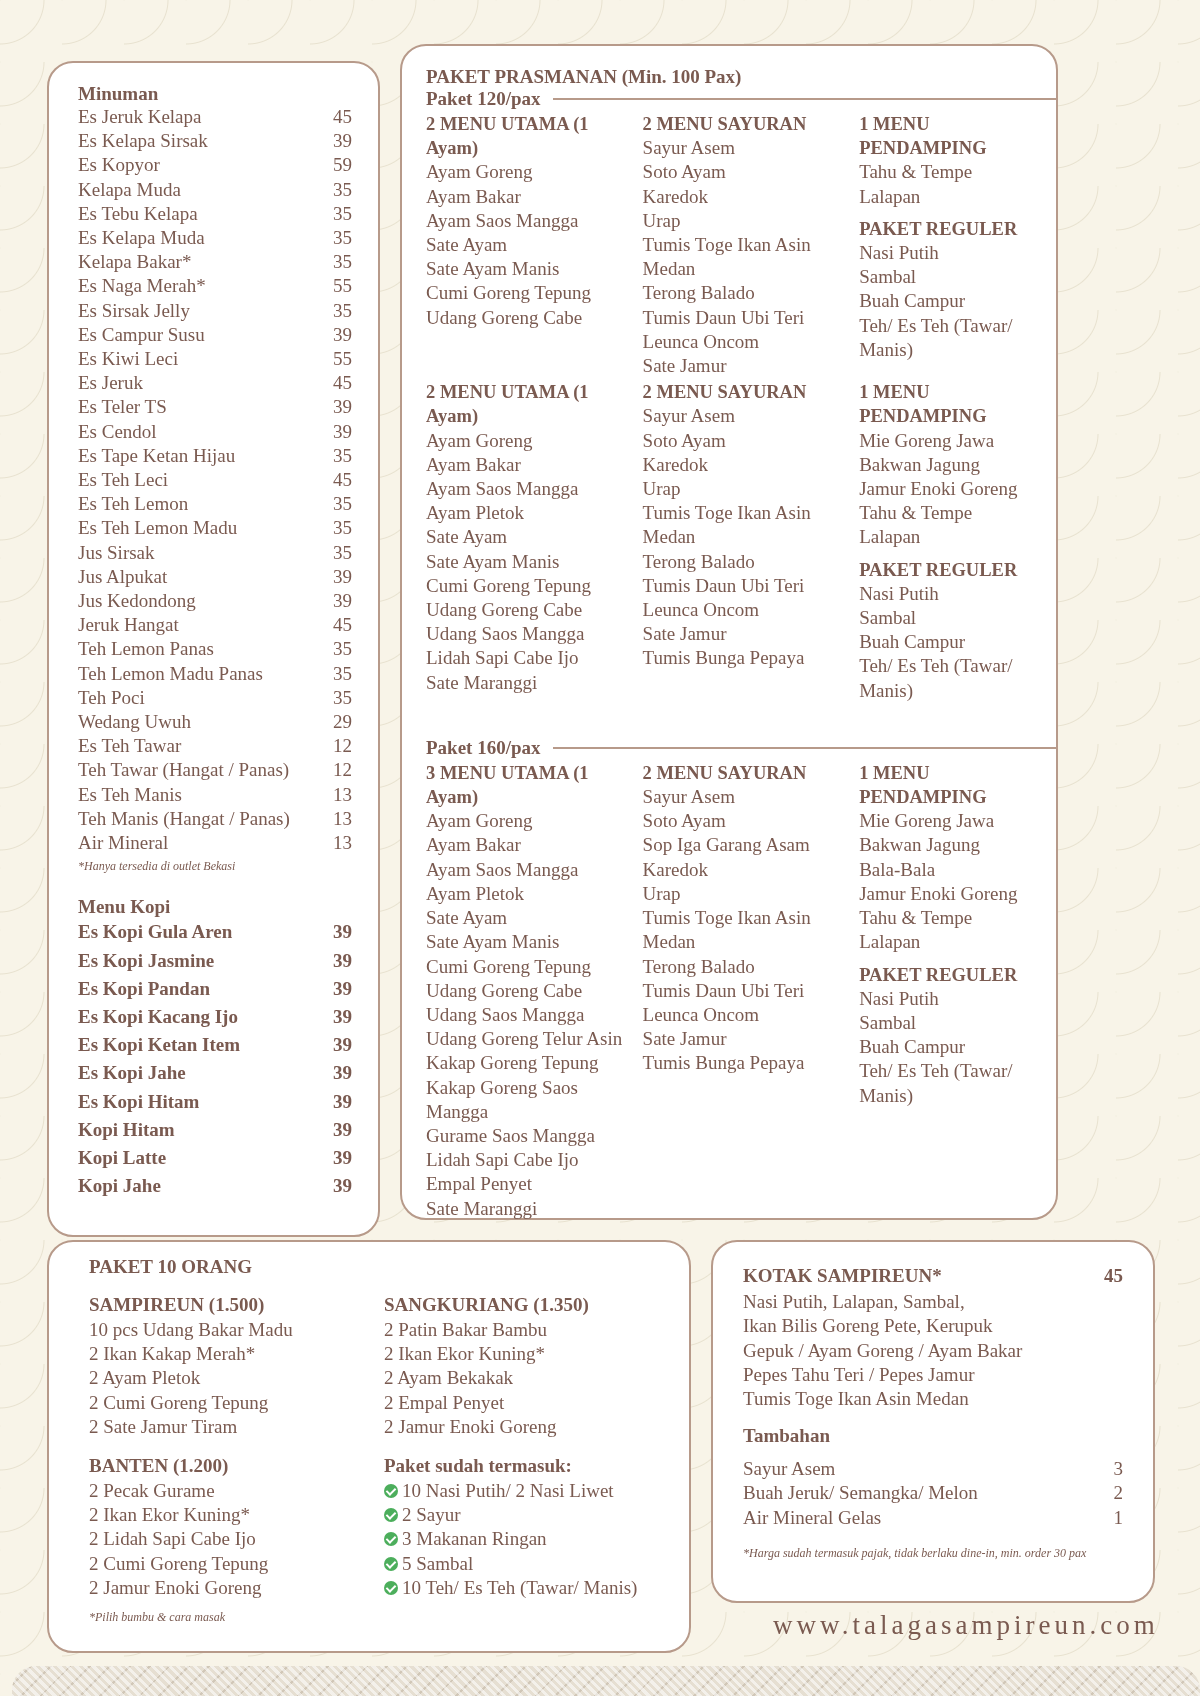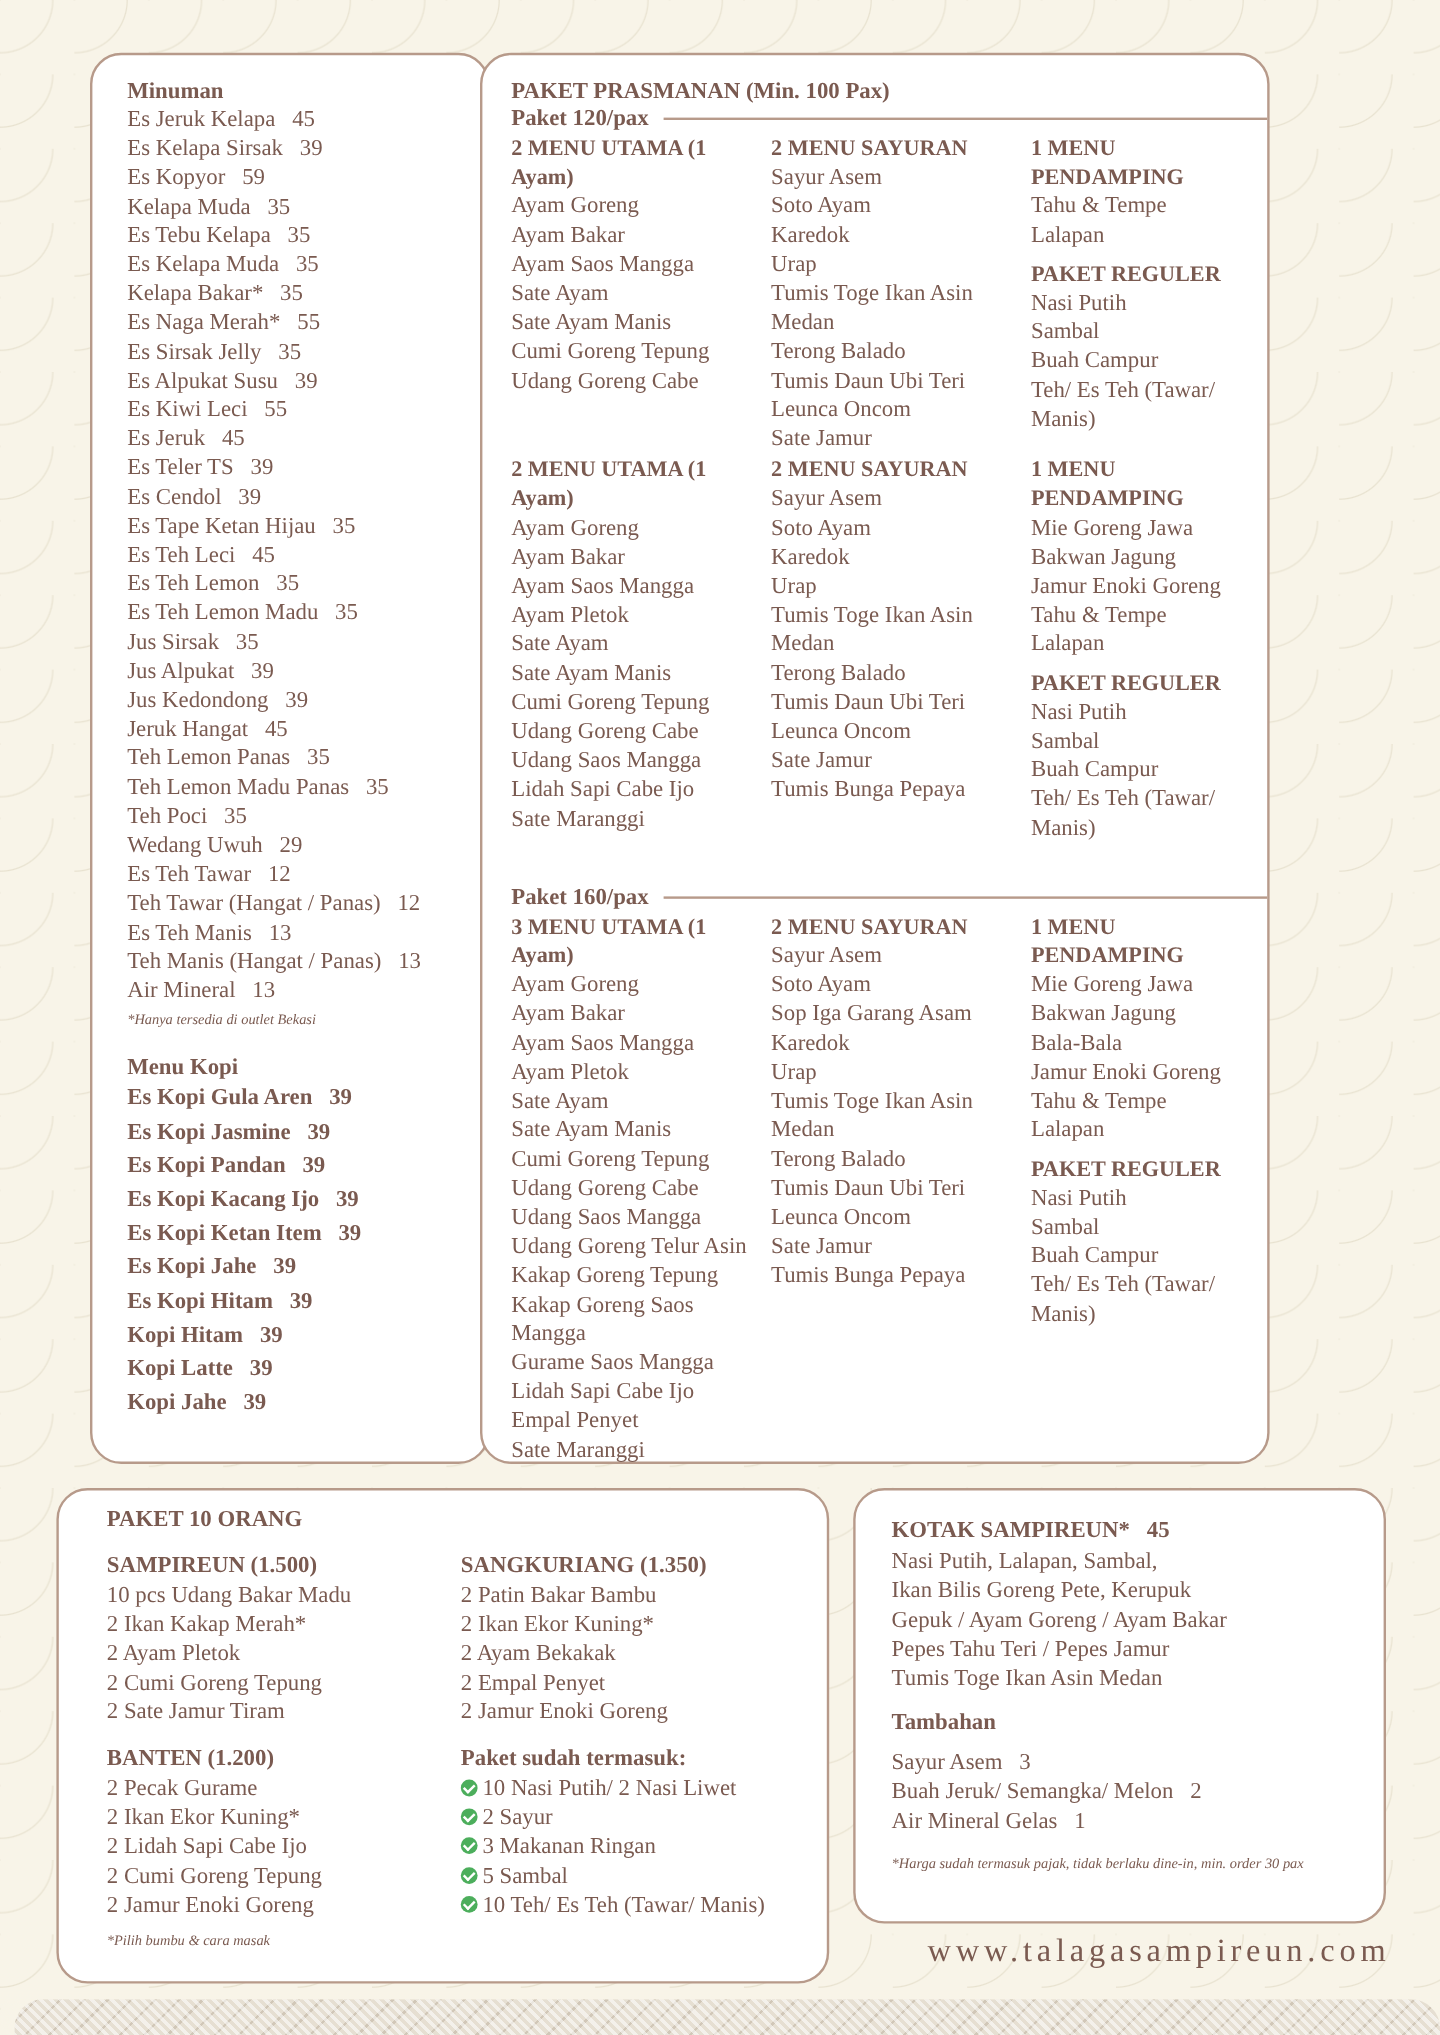--- a/index.html
+++ b/index.html
@@ -14,27 +14,27 @@
       radial-gradient(circle at 50% 50%, transparent 43px, rgba(200,190,160,0.35) 44px, transparent 45px);
     background-size: 62px 62px;
     overflow: hidden;
   }
   .card {
     position: absolute;
     background: #ffffff;
     border: 2px solid #b79a8a;
     border-radius: 26px;
   }
-  #drinks { left: 47px; top: 44px; width: 333px; height: 1176px; margin-left: 28px; }
+  #drinks { left: 47px; top: 61px; width: 333px; height: 1176px; }
   #prasmanan { left: 400px; top: 44px; width: 658px; height: 1176px; }
   #paket10 { left: 47px; top: 1240px; width: 644px; height: 413px; }
   #kotak { left: 711px; top: 1240px; width: 444px; height: 363px; }
 
   .sec-title { font-weight: bold; font-size: 19px; color: #7a5a50; }
-  .row { display: flex; justify-content: flex-start; font-size: 19px; line-height: 24.2px; gap: 14px; }
+  .row { display: flex; justify-content: space-between; font-size: 19px; line-height: 24.2px; gap: 14px; }
   .note { font-style: italic; font-size: 12px; color: #7a5a50; }
 
   #drinks .inner { position: absolute; left: 29px; top: 20px; right: 26px; }
   #drinks .kopi .row { line-height: 28.2px; font-weight: bold; }
 
   #prasmanan .inner { position: absolute; left: 24px; top: 20px; right: 0; }
   .paket-head { display: flex; align-items: center; margin-top: 12px; }
   .paket-head .label { font-weight: bold; font-size: 19px; white-space: nowrap; }
   .paket-head .rule { flex: 1; height: 2px; background: #b79a8a; margin-left: 12px; }
   .cols { display: flex; margin-top: 2px; }
@@ -101,21 +101,21 @@
         </div>
         <div class="row">
           <span>Es Naga Merah*</span>
           <span>55</span>
         </div>
         <div class="row">
           <span>Es Sirsak Jelly</span>
           <span>35</span>
         </div>
         <div class="row">
-          <span>Es Alpukat Susu</span>
+          <span>Es Campur Susu</span>
           <span>39</span>
         </div>
         <div class="row">
           <span>Es Kiwi Leci</span>
           <span>55</span>
         </div>
         <div class="row">
           <span>Es Jeruk</span>
           <span>45</span>
         </div>

